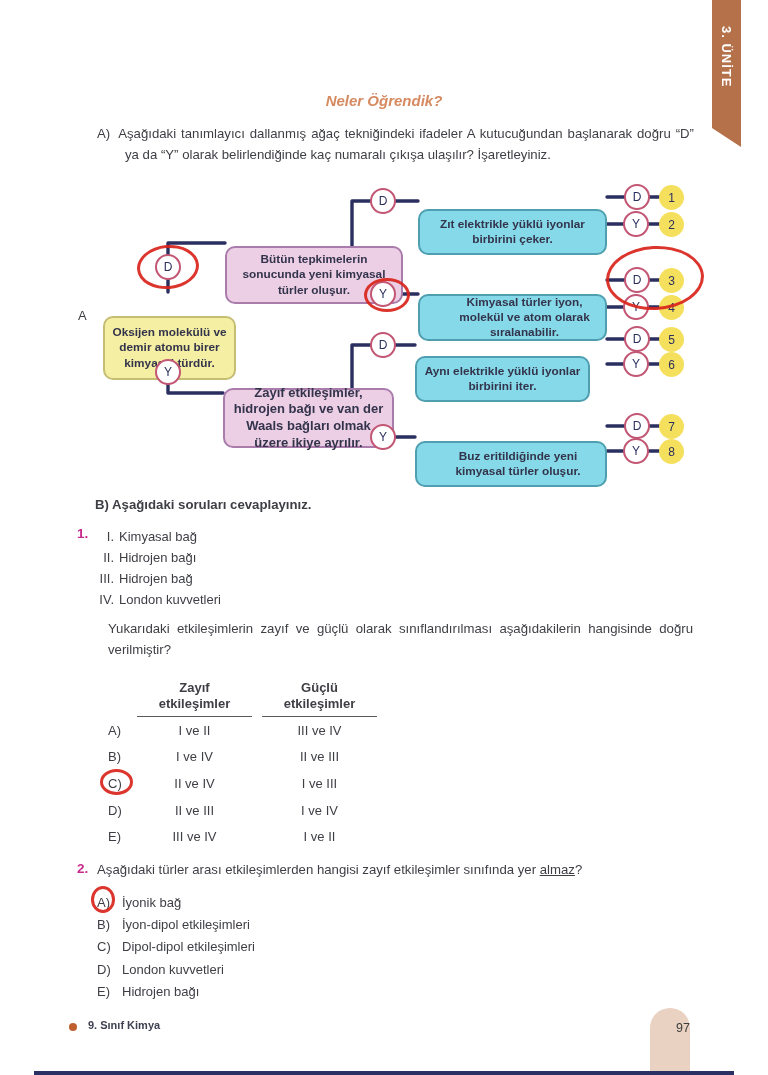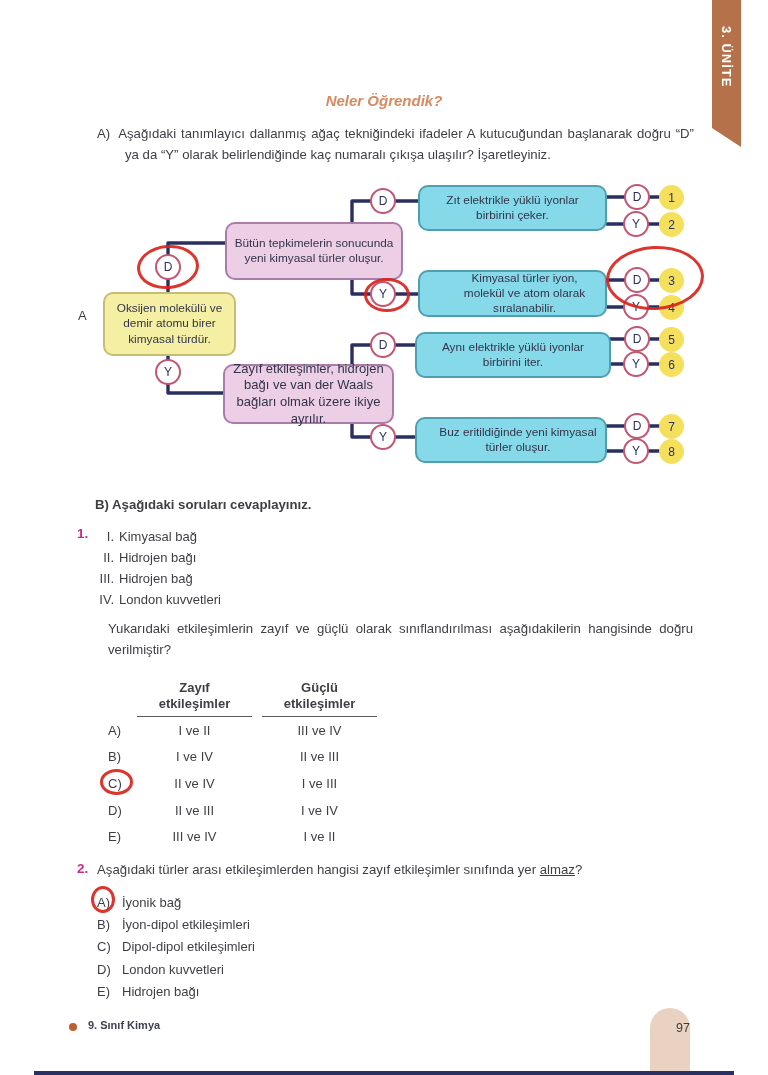--- a/index.html
+++ b/index.html
@@ -29,31 +29,31 @@
     font-size:13.2px; line-height:21px; text-align:justify;
     padding-left:28px; text-indent:-28px;
   }
   .qa .qletter { padding-right:8px; }
   
   .tree { position:absolute; left:60px; top:175px; width:660px; height:310px; }
   .tree svg { position:absolute; left:0; top:0; }
   .node {
     position:absolute; border-radius:10px; display:flex; align-items:center;
     justify-content:center; text-align:center; font-size:11.8px; line-height:1.28;
-    color:#33344c; padding:3px 6px; font-weight:400;
+    color:#33344c; padding:3px 6px; font-weight:700;margin-top:24px;
   }
   .n-yellow { background:#f4efa3; border:2.5px solid #c6bd74; }
   .n-pink   { background:#eccfe5; border:2.5px solid #a97cab; }
   .n-cyan   { background:#85d9e8; border:2.5px solid #4f9fb0; }
   .root-box    { left:43px;  top:117px; width:133px; height:64px; }
   .branch-true { left:165px; top:47px;  width:178px; height:58px; }
   .branch-false{ left:163px; top:189px; width:171px; height:60px; font-size:13px; }
   .leaf1 { left:358px; top:10px;  width:189px; height:46px; }
   .leaf2 { left:358px; top:95px;  width:189px; height:47px;padding-left:30px; }
-  .leaf3 { left:355px; top:157px; width:196px; height:46px; }
+  .leaf3 { left:355px; top:157px; width:175px; height:46px; }
   .leaf4 { left:355px; top:242px; width:192px; height:46px;padding-left:20px; }
   .dy {
     position:absolute; width:26px; height:26px; border-radius:50%;
     background:#fff; border:2px solid #c25673; display:flex; align-items:center;
     justify-content:center; font-size:12px; color:#2b2f60; font-weight:500;
   }
   .num {
     position:absolute; width:25px; height:25px; border-radius:50%;
     background:#f5e05e; display:flex; align-items:center; justify-content:center;
     font-size:12px; color:#2b2f60; font-weight:500;

